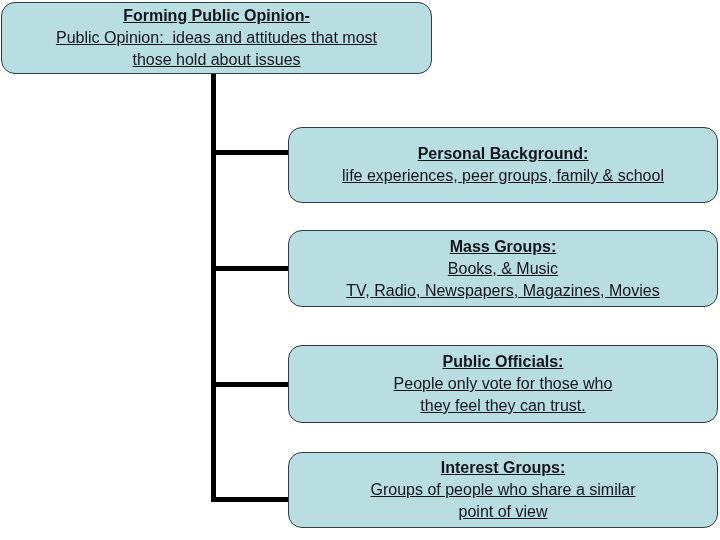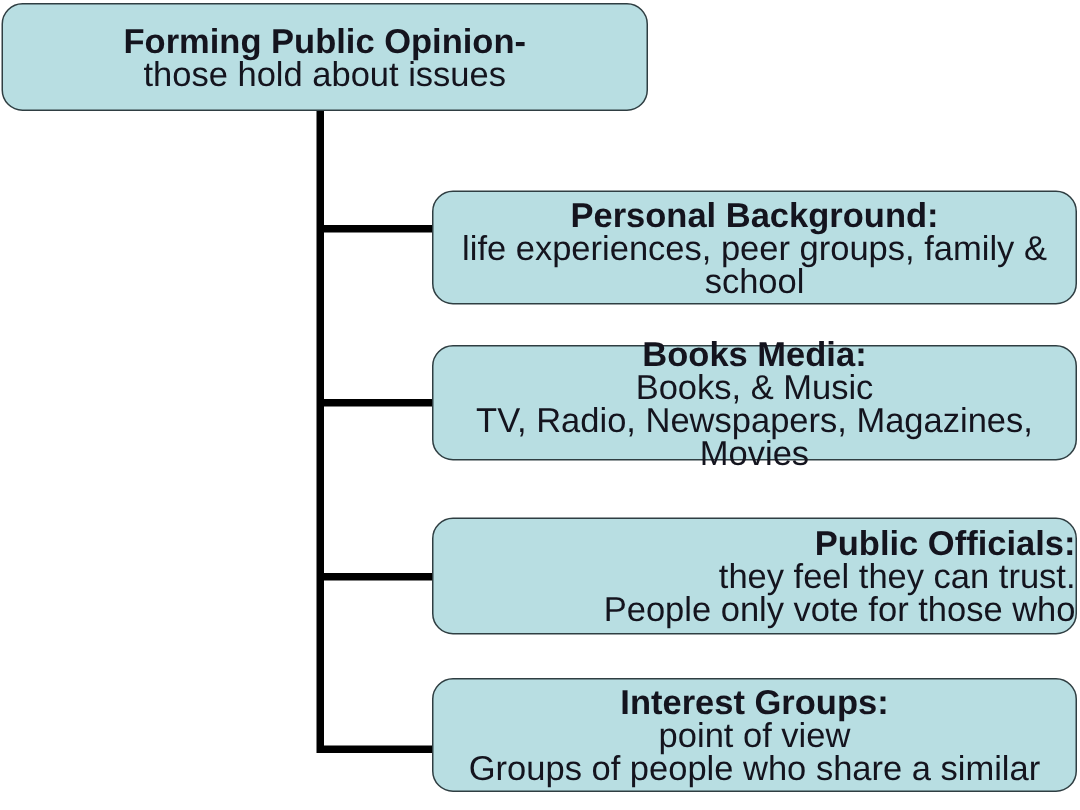--- a/index.html
+++ b/index.html
@@ -20,78 +20,80 @@
     box-sizing: border-box;
     background: var(--box-fill, #b8dee2);
     border: 1.5px solid var(--box-border, #2f3e42);
     border-radius: 14px;
     color: var(--text, #14141e);
     display: flex;
     flex-direction: column;
     justify-content: center;
     align-items: center;
     text-align: center;
-    font-size: 23px;
+    font-size: 16px;
     line-height: 22px;
+    text-decoration: underline;
   }
   .node .title {
     font-weight: bold;
     white-space: pre-wrap;
   }
   .node .line {
     white-space: pre-wrap;
   }
   .connector {
     position: absolute;
     background: var(--connector, #000000);
   }
   
   #node-root   { left: 1px;   top: 2px;   width: 431px; height: 72px; }
   #node-0      { left: 288px; top: 115px; width: 430px; height: 76px; margin-top: 12px; }
   #node-1      { left: 288px; top: 230px; width: 430px; height: 77px; }
-  #node-2      { left: 288px; top: 345px; width: 430px; height: 78px; align-items: flex-end; }
+  #node-2      { left: 288px; top: 345px; width: 430px; height: 78px; }
   #node-3      { left: 288px; top: 452px; width: 430px; height: 76px; }
   #trunk       { left: 211px; top: 74px;  width: 5px;   height: 428px; }
   #branch-0    { left: 213px; top: 150px; width: 76px;  height: 5px; }
   #branch-1    { left: 213px; top: 266px; width: 76px;  height: 5px; }
   #branch-2    { left: 213px; top: 382px; width: 76px;  height: 5px; }
   #branch-3    { left: 213px; top: 497px; width: 76px;  height: 5px; }
 </style>
 </head>
 <body>
 
 <div class="slide" style="--bg: #ffffff; --box-fill: #b8dee2; --box-border: #2f3e42; --text: #14141e; --connector: #000000;">
 
   <div class="node" id="node-root">
     <div class="title">Forming Public Opinion-</div>
+    <div class="line">Public Opinion:  ideas and attitudes that most</div>
     <div class="line">those hold about issues</div>
   </div>
 
   <div class="connector" id="trunk"></div>
   <div class="connector" id="branch-0"></div>
   <div class="connector" id="branch-1"></div>
   <div class="connector" id="branch-2"></div>
   <div class="connector" id="branch-3"></div>
 
   <div class="node" id="node-0">
     <div class="title">Personal Background:</div>
     <div class="line">life experiences, peer groups, family &amp; school</div>
   </div>
 
   <div class="node" id="node-1">
-    <div class="title">Books Media:</div>
+    <div class="title">Mass Groups:</div>
     <div class="line">Books, &amp; Music</div>
     <div class="line">TV, Radio, Newspapers, Magazines, Movies</div>
   </div>
 
   <div class="node" id="node-2">
     <div class="title">Public Officials:</div>
+    <div class="line">People only vote for those who</div>
     <div class="line">they feel they can trust.</div>
-    <div class="line">People only vote for those who</div>
   </div>
 
   <div class="node" id="node-3">
     <div class="title">Interest Groups:</div>
+    <div class="line">Groups of people who share a similar</div>
     <div class="line">point of view</div>
-    <div class="line">Groups of people who share a similar</div>
   </div>
 
 </div>
 
 </body></html>

